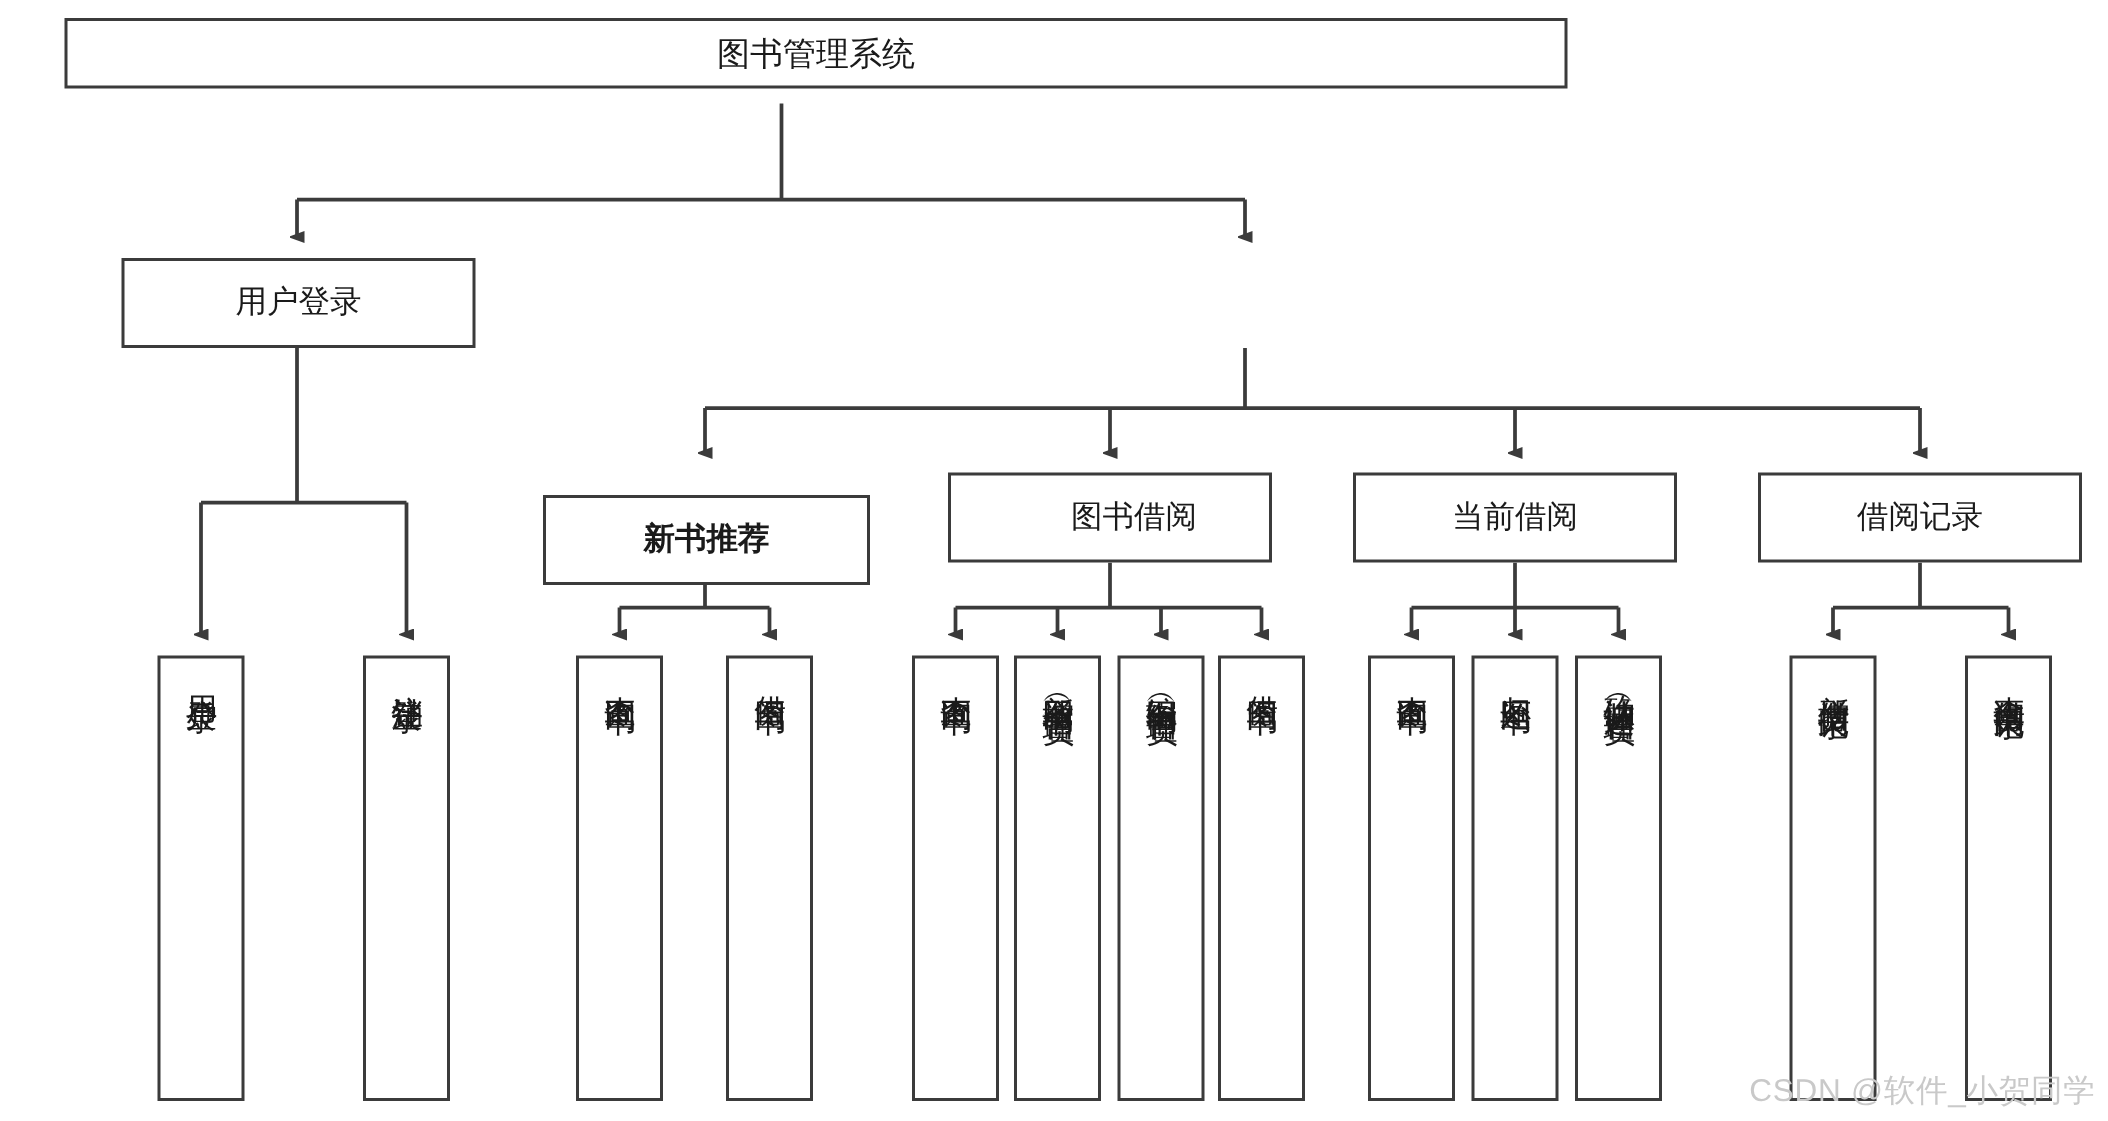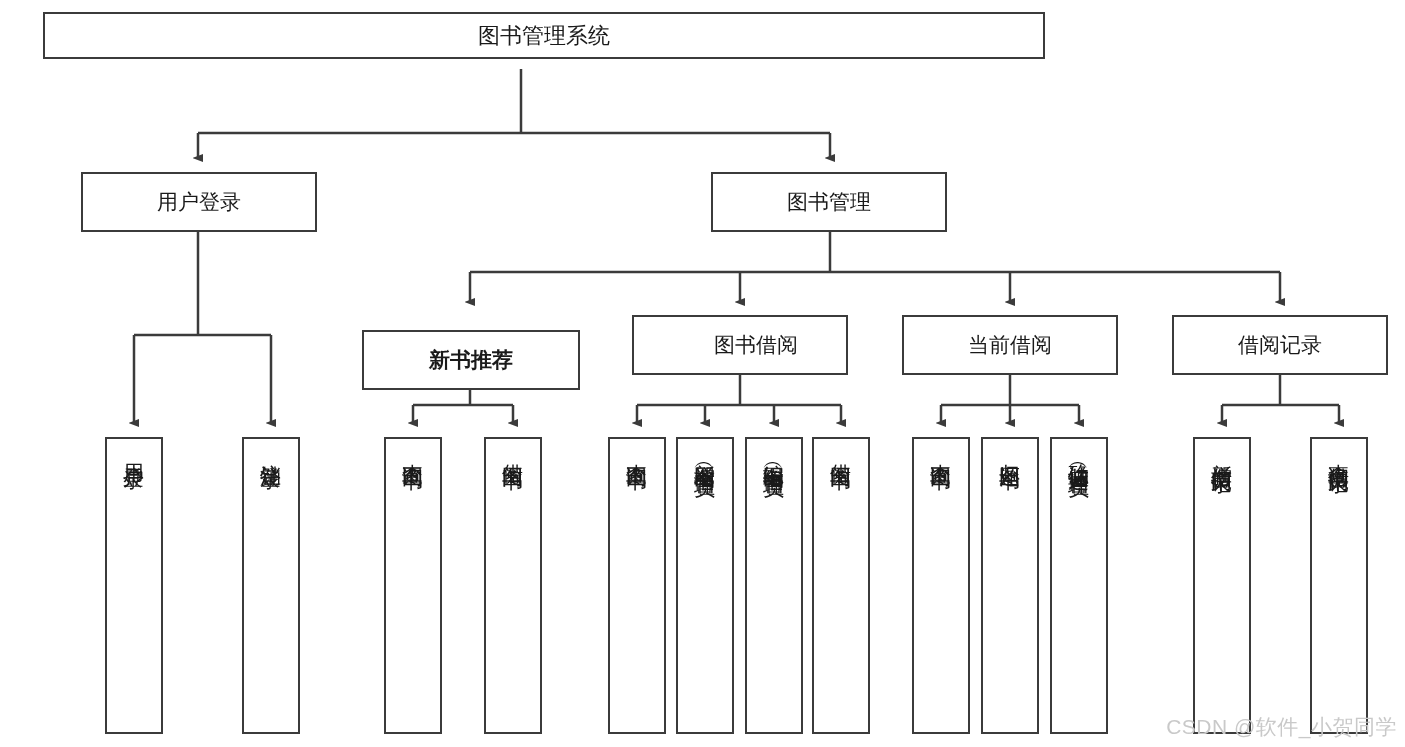--- a/index.html
+++ b/index.html
@@ -110,23 +110,20 @@
     </g>
   </svg>
 
   <div class="node h root" style="left:3px;top:12px;width:1002px;height:47px;margin-left:40px;">
     <span class="lbl">图书管理系统</span>
   </div>
 
   <div class="node h" style="left:81px;top:172px;width:236px;height:60px;">
     <span class="lbl">用户登录</span>
   </div>
-  <div class="node h" style="left:711px;top:172px;width:236px;height:60px;">
-    <span class="lbl">图书管理</span>
-  </div>
 
   <div class="node h" style="left:362px;top:330px;width:218px;height:60px;font-weight:bold;">
     <span class="lbl">新书推荐</span>
   </div>
   <div class="node h" style="left:632px;top:315px;width:216px;height:60px;padding-left:32px;">
     <span class="lbl">图书借阅</span>
   </div>
   <div class="node h" style="left:902px;top:315px;width:216px;height:60px;">
     <span class="lbl">当前借阅</span>
   </div>

